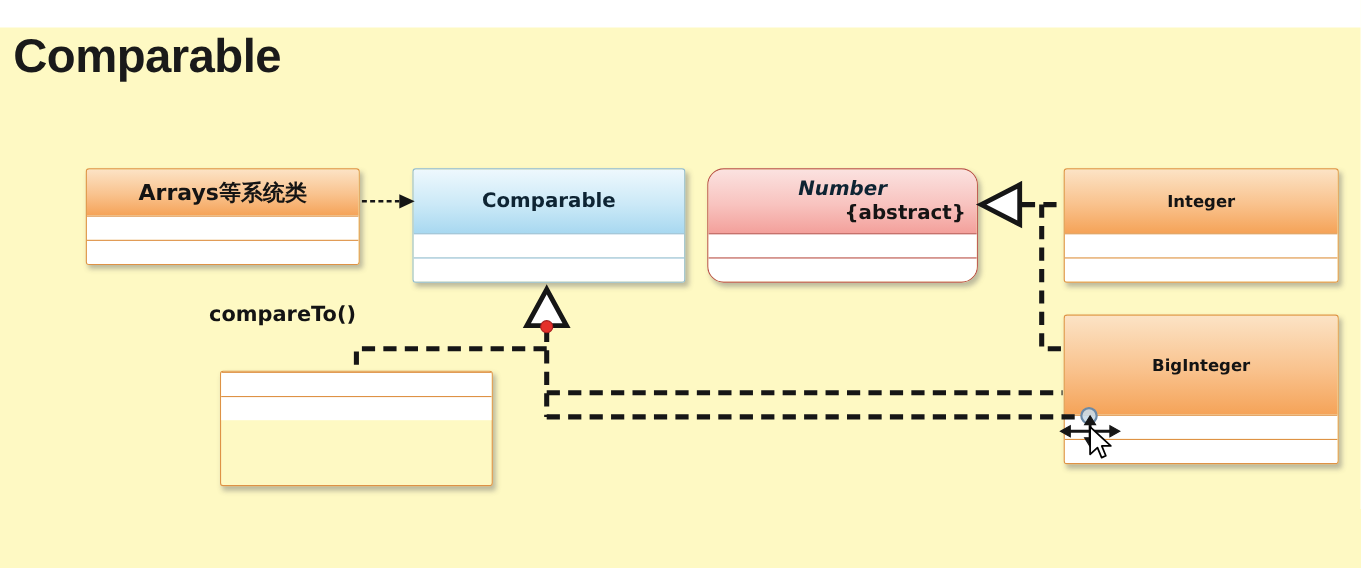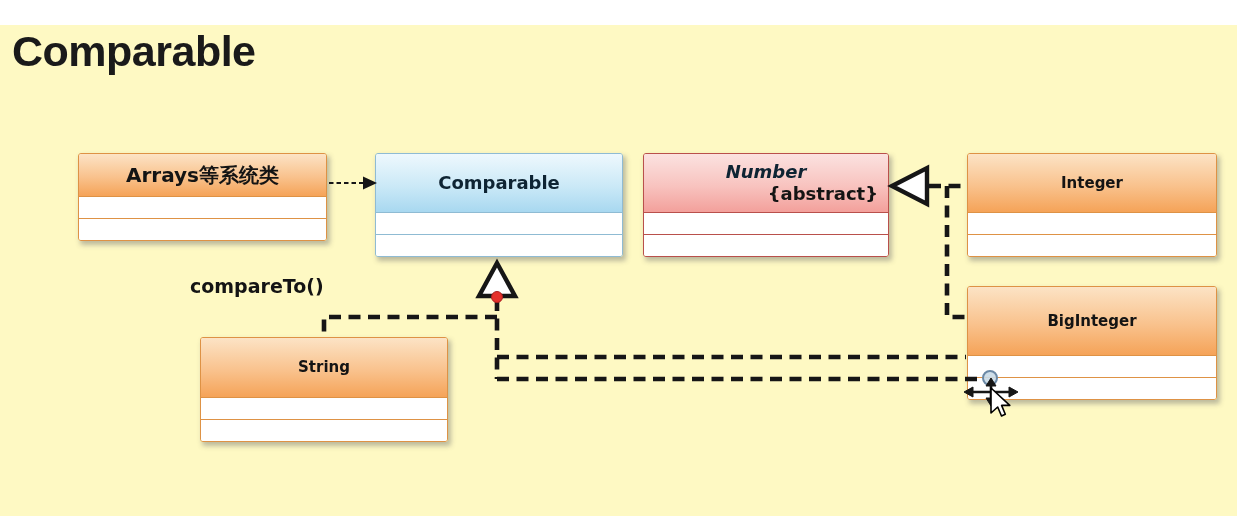--- a/index.html
+++ b/index.html
@@ -21,26 +21,26 @@
   .blue .hdr{background:linear-gradient(180deg,var(--blue_top),var(--blue_mid) 55%,var(--blue_bottom));}
   .blue .comp{border-color:var(--blue_border);}
   .pink{border-color:var(--pink_border);}
   .pink .hdr{background:linear-gradient(180deg,var(--pink_top),var(--pink_mid) 55%,var(--pink_bottom));}
   .pink .comp{border-color:var(--pink_border);}
 
   #box-arrays{left:78px;top:128px;width:249px;height:88px;}
   #box-arrays .hdr{font-size:20px;color:var(--text_dark);}
   #box-comparable{left:375px;top:128px;width:248px;height:104px;}
   #box-comparable .hdr{font-size:18px;color:var(--navy_text);}
-  #box-number{left:643px;top:128px;width:246px;height:104px;}
+  #box-number{left:643px;top:128px;width:246px;height:104px;border-radius:15px;}
   #box-number .hdr{font-size:18px;color:var(--navy_text);}
   #box-number .name{font-style:italic;}
   #box-number .modifier{align-self:flex-end;padding-right:10px;color:var(--text_dark);}
   #box-integer{left:967px;top:128px;width:250px;height:104px;}
-  #box-biginteger{left:967px;top:261px;width:250px;height:114px;}
+  #box-biginteger{left:967px;top:261px;width:250px;height:136px;}
   #box-string{left:200px;top:312px;width:248px;height:105px;}
   .single .hdr{font-size:15px;color:var(--text_dark);justify-content:center;}
 
   .method-label{position:absolute;left:190px;top:250px;width:130px;text-align:center;
                 font-size:19px;font-weight:bold;color:var(--text_dark);}
   .overlay{position:absolute;left:0;top:0;width:1237px;height:516px;pointer-events:none;z-index:5;}
 </style>
 </head>
 <body>
 
@@ -83,23 +83,20 @@
 
   <div class="uml-box orange single" id="box-biginteger">
     <div class="hdr">
       <span>BigInteger</span>
     </div>
     <div class="comp"></div>
     <div class="comp"></div>
   </div>
 
   <div class="uml-box orange single" id="box-string">
-    <div class="hdr">
-      <span>String</span>
-    </div>
     <div class="comp"></div>
     <div class="comp"></div>
   </div>
 
   <div class="method-label">compareTo()</div>
 
   <svg class="overlay" viewBox="0 0 1237 516">
 
     <g>
       <line x1="329" y1="158" x2="363" y2="158" stroke="var(--line)" stroke-width="2.2" stroke-dasharray="4.5 3"></line>

